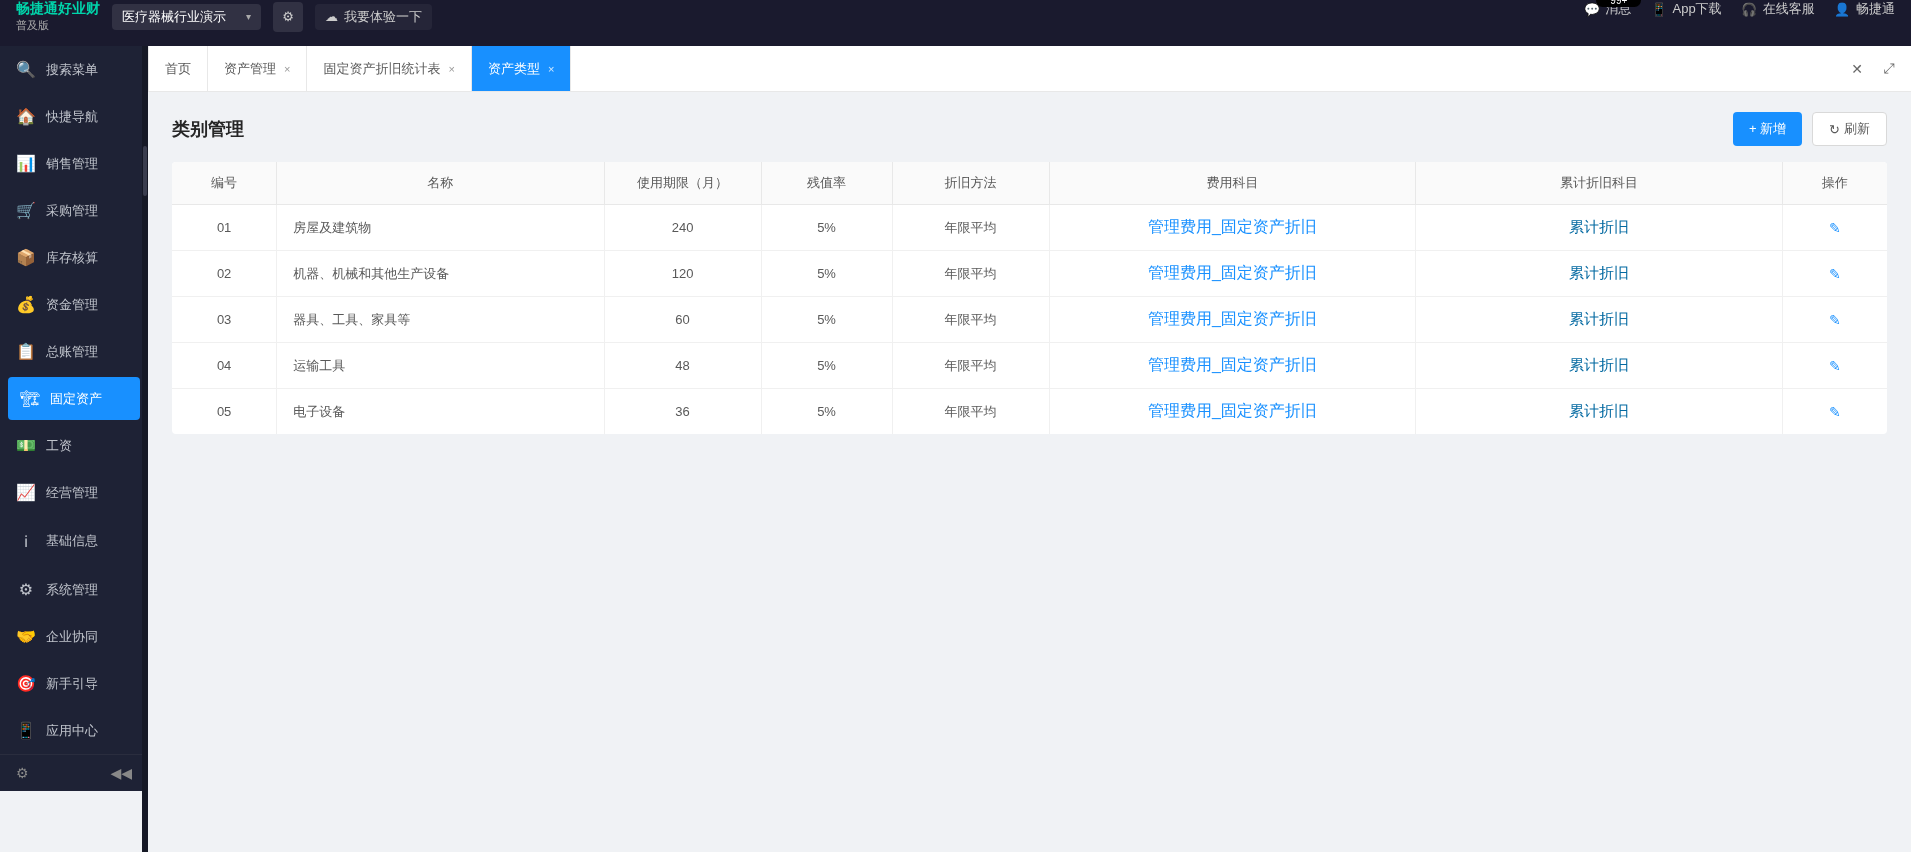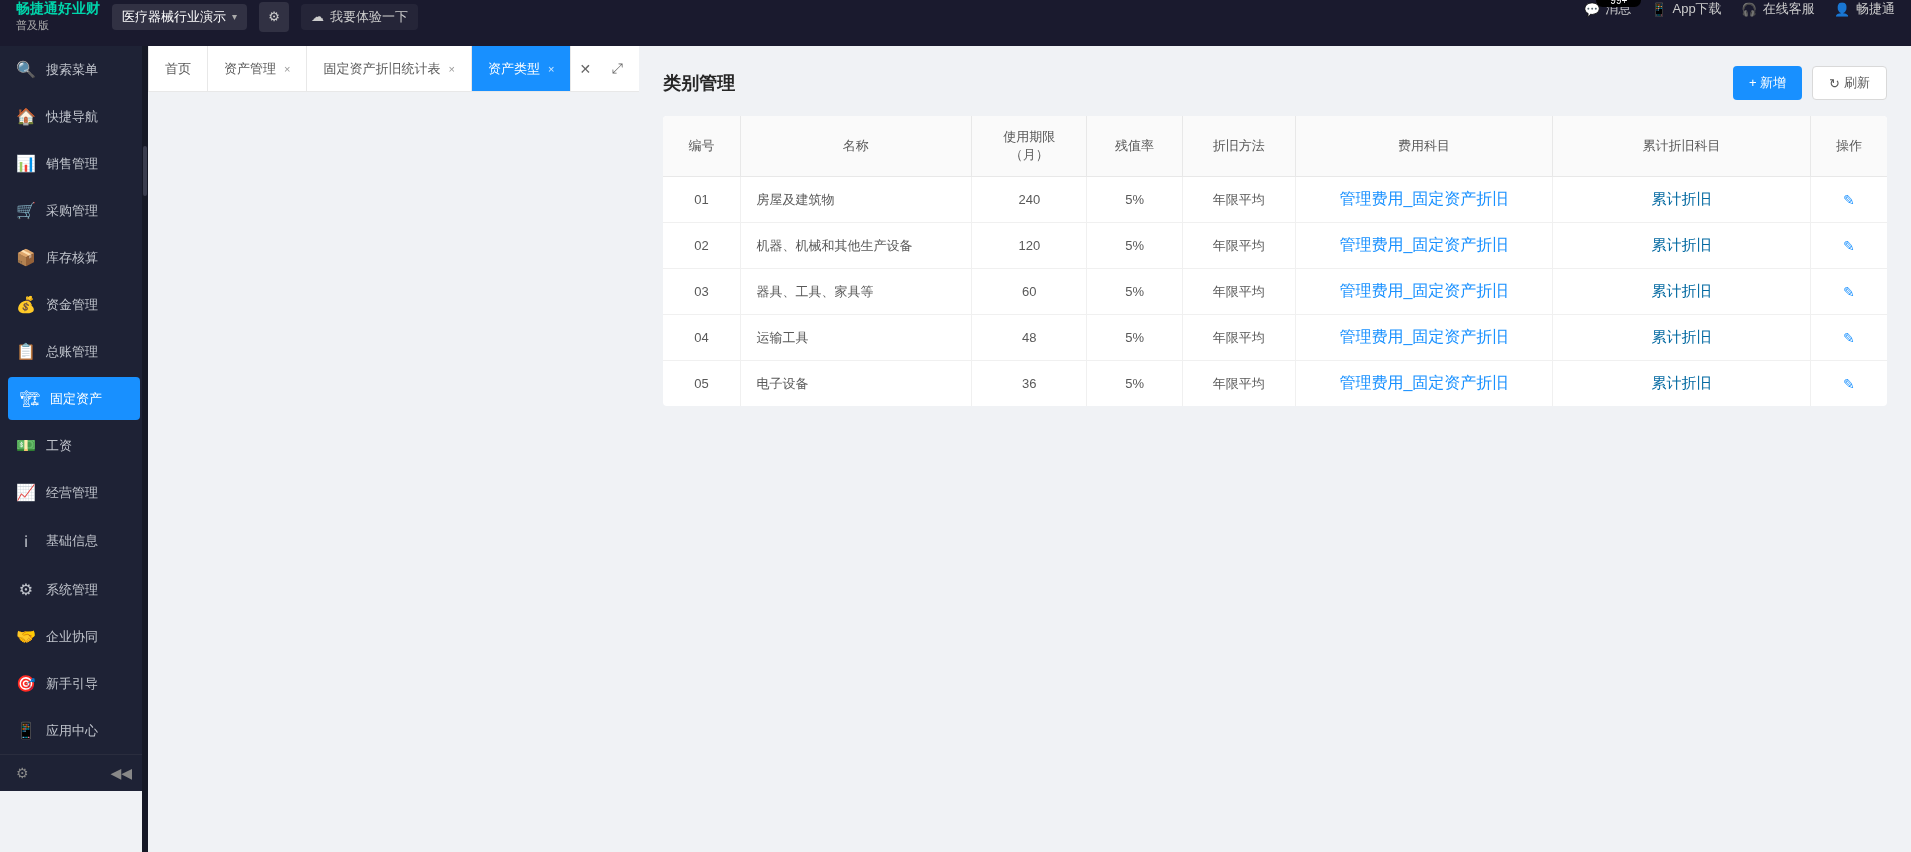--- a/index.html
+++ b/index.html
@@ -30,21 +30,21 @@
       font-size: 14px;
       font-weight: bold;
     }
     .logo-subtitle {
       color: #aaa;
       font-size: 11px;
     }
     .industry-selector {
       display: flex;
       align-items: center;
-      gap: 6px;
+      gap: 20px;
       background: rgba(255,255,255,0.1);
       border-radius: 4px;
       padding: 4px 10px;
       color: #fff;
       cursor: pointer;
       font-size: 13px;
     }
     .industry-selector .arrow { font-size: 10px; color: #aaa; }
     .gear-btn {
       width: 30px; height: 30px;
@@ -139,20 +139,21 @@
     .sidebar-bottom-icon {
       color: #888;
       cursor: pointer;
       font-size: 14px;
     }
 
     
     .content-area {
       flex: 1;
       display: flex;
+      flex-direction: column;
       background: #f0f2f5;
       overflow: hidden;
     }
 
     
     .tabs-bar {
       height: 46px;
       background: #fff;
       display: flex;
       align-items: center;

